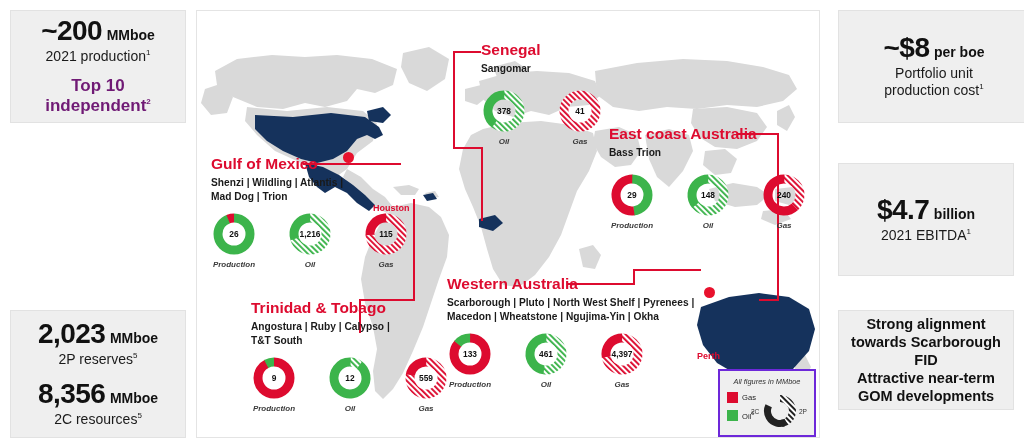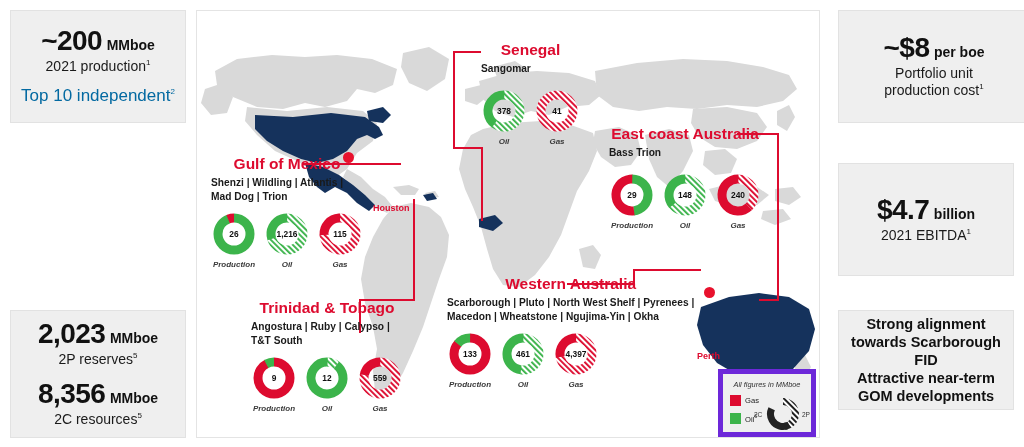--- a/index.html
+++ b/index.html
@@ -19,45 +19,45 @@
     display: flex; flex-direction: column;
     align-items: center; justify-content: center;
     text-align: center;
     padding: 4px 6px;
   }
   .stat-big { color: #111111; line-height: 1.0; white-space: nowrap; }
   .stat-num { font-size: 28px; font-weight: 700; letter-spacing: -0.5px; }
   .stat-unit { font-size: 14px; font-weight: 700; }
   .stat-sub { font-size: 14px; color: #1a1a1a; margin-top: 3px; line-height: 1.18; }
   .stat-sub sup, .stat-unit sup, .stat-red sup { font-size: 8px; vertical-align: super; }
-  .stat-red { color: #0369a1; font-size: 17px; font-weight: 400; margin-top: 11px; }
+  .stat-red { color: #701a75; font-size: 17px; font-weight: 700; margin-top: 11px; }
   .stat-bold { font-size: 14.5px; font-weight: 700; color: #111; line-height: 1.25; }
   .gap10 { height: 12px; }
 
   
   #map-panel {
     position: absolute; left: 196px; top: 10px;
     width: 624px; height: 428px;
     background: #ffffff;
     border: 1px solid #e4e4e4;
     overflow: hidden;
   }
   #world-svg { position: absolute; left: 0; top: 0; }
 
   
   .callout { position: absolute; }
   .callout-title {
     color: #dd0b2f; font-weight: 700; font-size: 15.5px;
-    white-space: nowrap; line-height: 1.1; text-align: center;
+    white-space: nowrap; line-height: 1.1;
   }
   .callout-sub {
     color: #1a1a1a; font-weight: 700; font-size: 10.2px;
     line-height: 1.35; margin-top: 4px; white-space: nowrap;
   }
-  .donut-row { display: flex; gap: 7px; margin-top: 7px; }
+  .donut-row { display: flex; gap: 30px; margin-top: 7px; }
   .donut-cell { width: 46px; text-align: center; }
   .donut-wrap { position: relative; width: 46px; height: 46px; }
   .donut-val {
     position: absolute; left: 0; top: 0; width: 46px; height: 46px;
     display: flex; align-items: center; justify-content: center;
     font-size: 8.4px; font-weight: 700; color: #111;
   }
   .donut-label {
     font-size: 8px; font-style: italic; color: #3a3a3a;
     margin-top: 3px; white-space: nowrap; font-weight: 600;
@@ -69,21 +69,21 @@
   .lead-v { width: 2px; }
 
   
   .pin { position: absolute; width: 11px; height: 11px; border-radius: 50%; background: #e8112d; }
   .pin-label { position: absolute; font-size: 9px; color: #dd0b2f; font-weight: 600; white-space: nowrap; margin-top: 48px; }
 
   
   #legend {
     position: absolute; left: 521px; top: 358px;
     width: 98px; height: 68px;
-    background: #efefef; border: 5px solid #6d28d9;
+    background: #efefef; border: 2px solid #6d28d9;
     padding: 6px 7px;
   }
   #legend .legend-title {
     font-size: 7.4px; font-style: italic; color: #333;
     text-align: center; margin-bottom: 6px;
   }
   .legend-body { display: flex; align-items: flex-start; gap: 4px; }
   .legend-keys { display: flex; flex-direction: column; gap: 7px; }
   .legend-key { display: flex; align-items: center; gap: 4px; }
   .swatch { width: 11px; height: 11px; }

